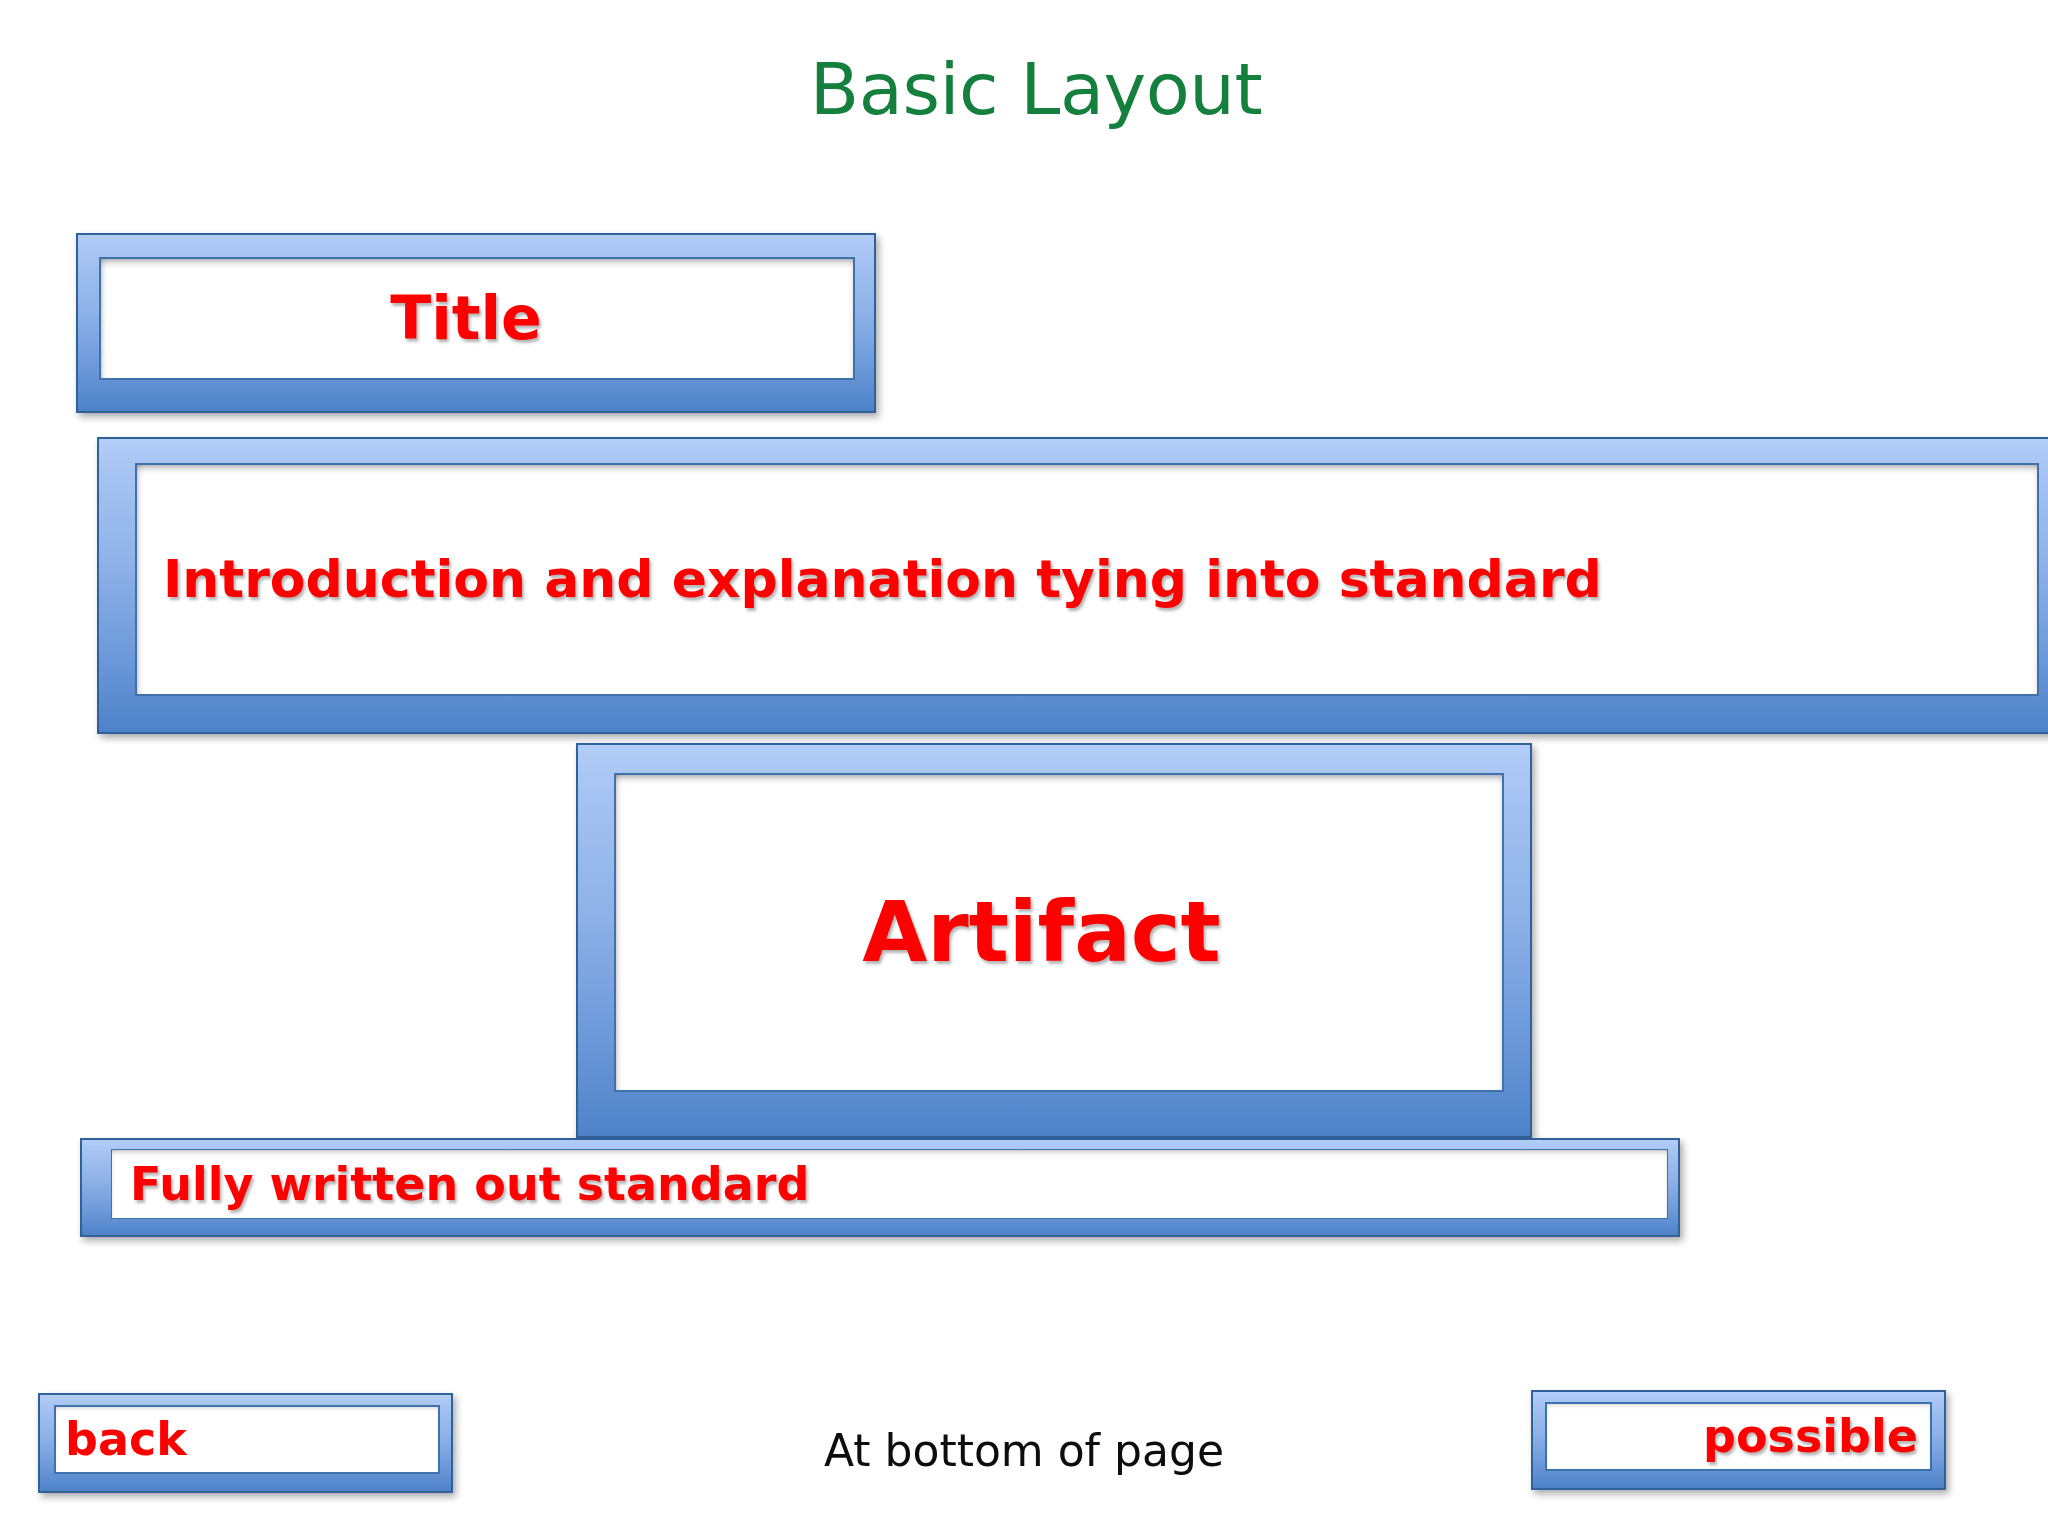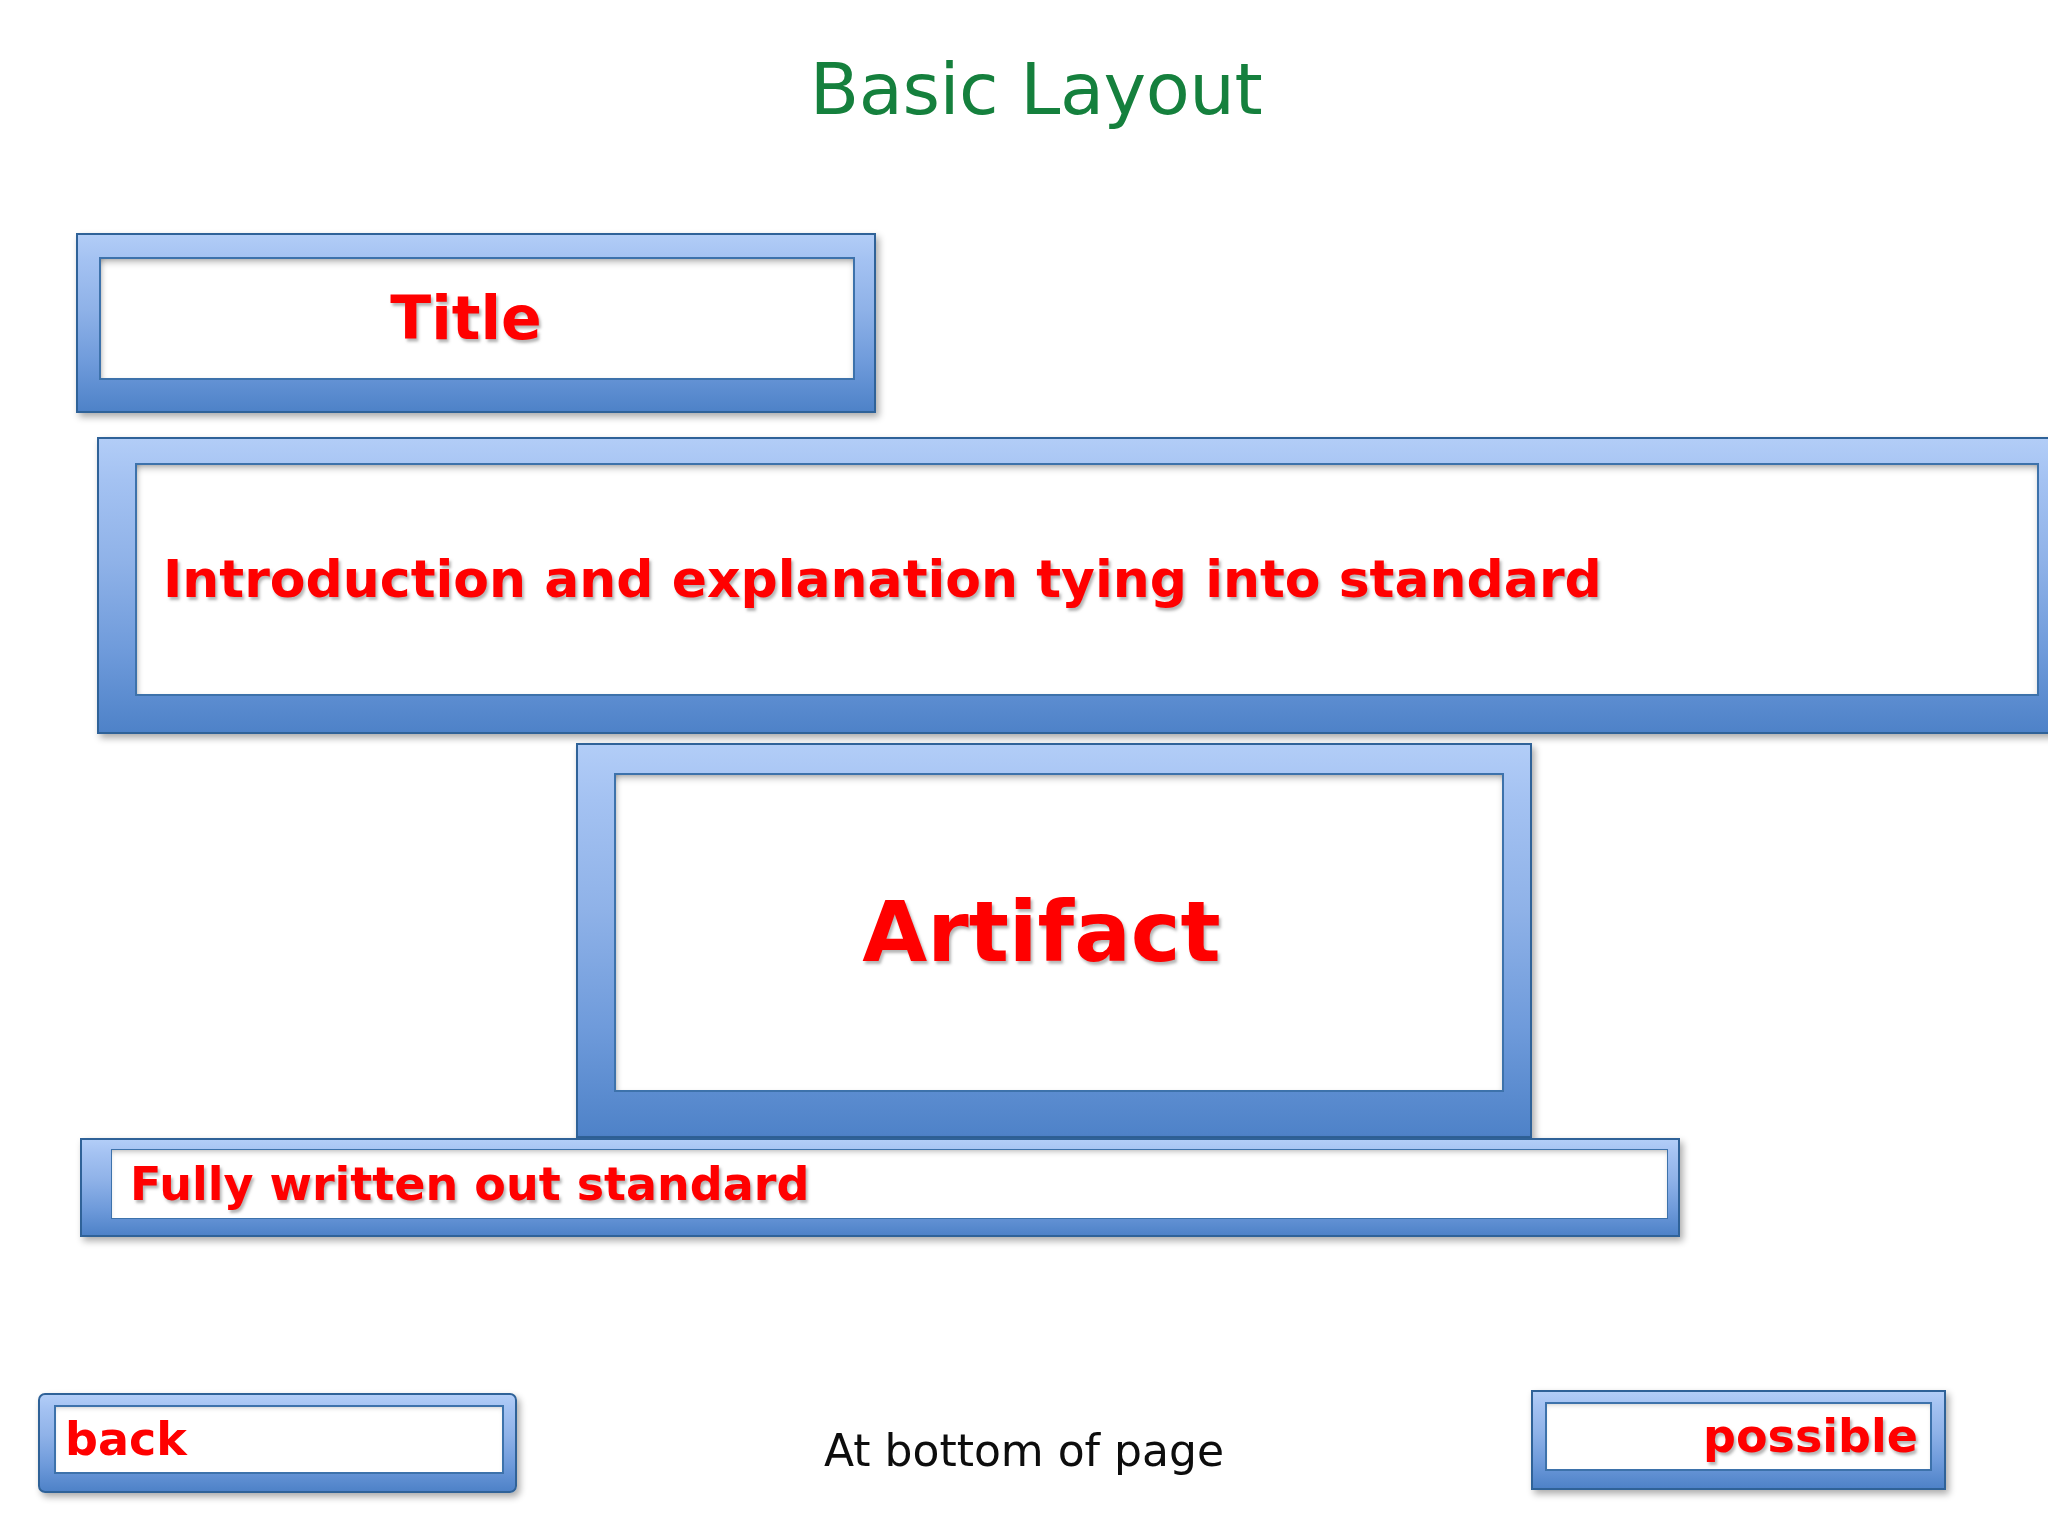--- a/index.html
+++ b/index.html
@@ -140,25 +140,24 @@
   #box-standard .red-label {
     font-size: 46px;
     text-align: left;
     padding-left: 18px;
   }
 
   
   #box-back {
     left: 38px;
     top: 1393px;
-    width: 479px;
+    width: 415px;
     height: 100px;
     padding: 10px 11px 17px 14px;
     border-width: 2px;
-    border-radius: 7px;
   }
   #box-back .inner { box-shadow: inset 0 3px 6px -4px rgba(0,0,0,0.35); }
   #box-back .red-label {
     font-size: 46px;
     text-align: left;
     padding-left: 9px;
     text-shadow: none;
   }
 
   

